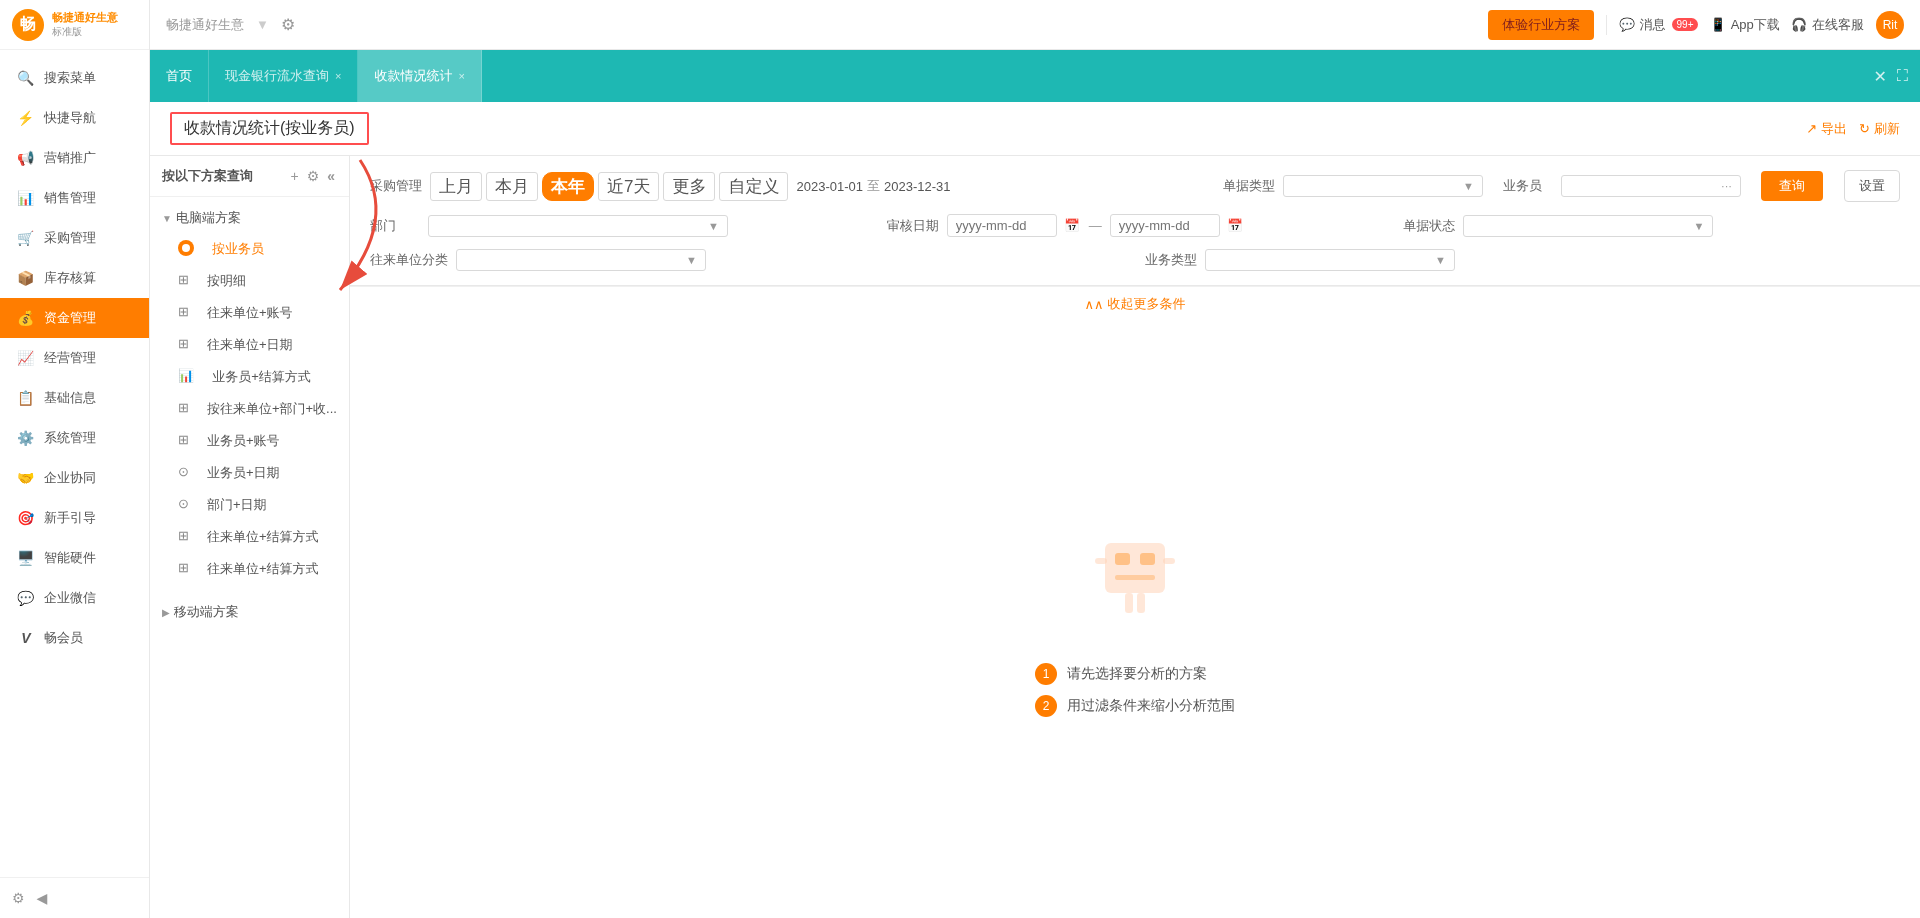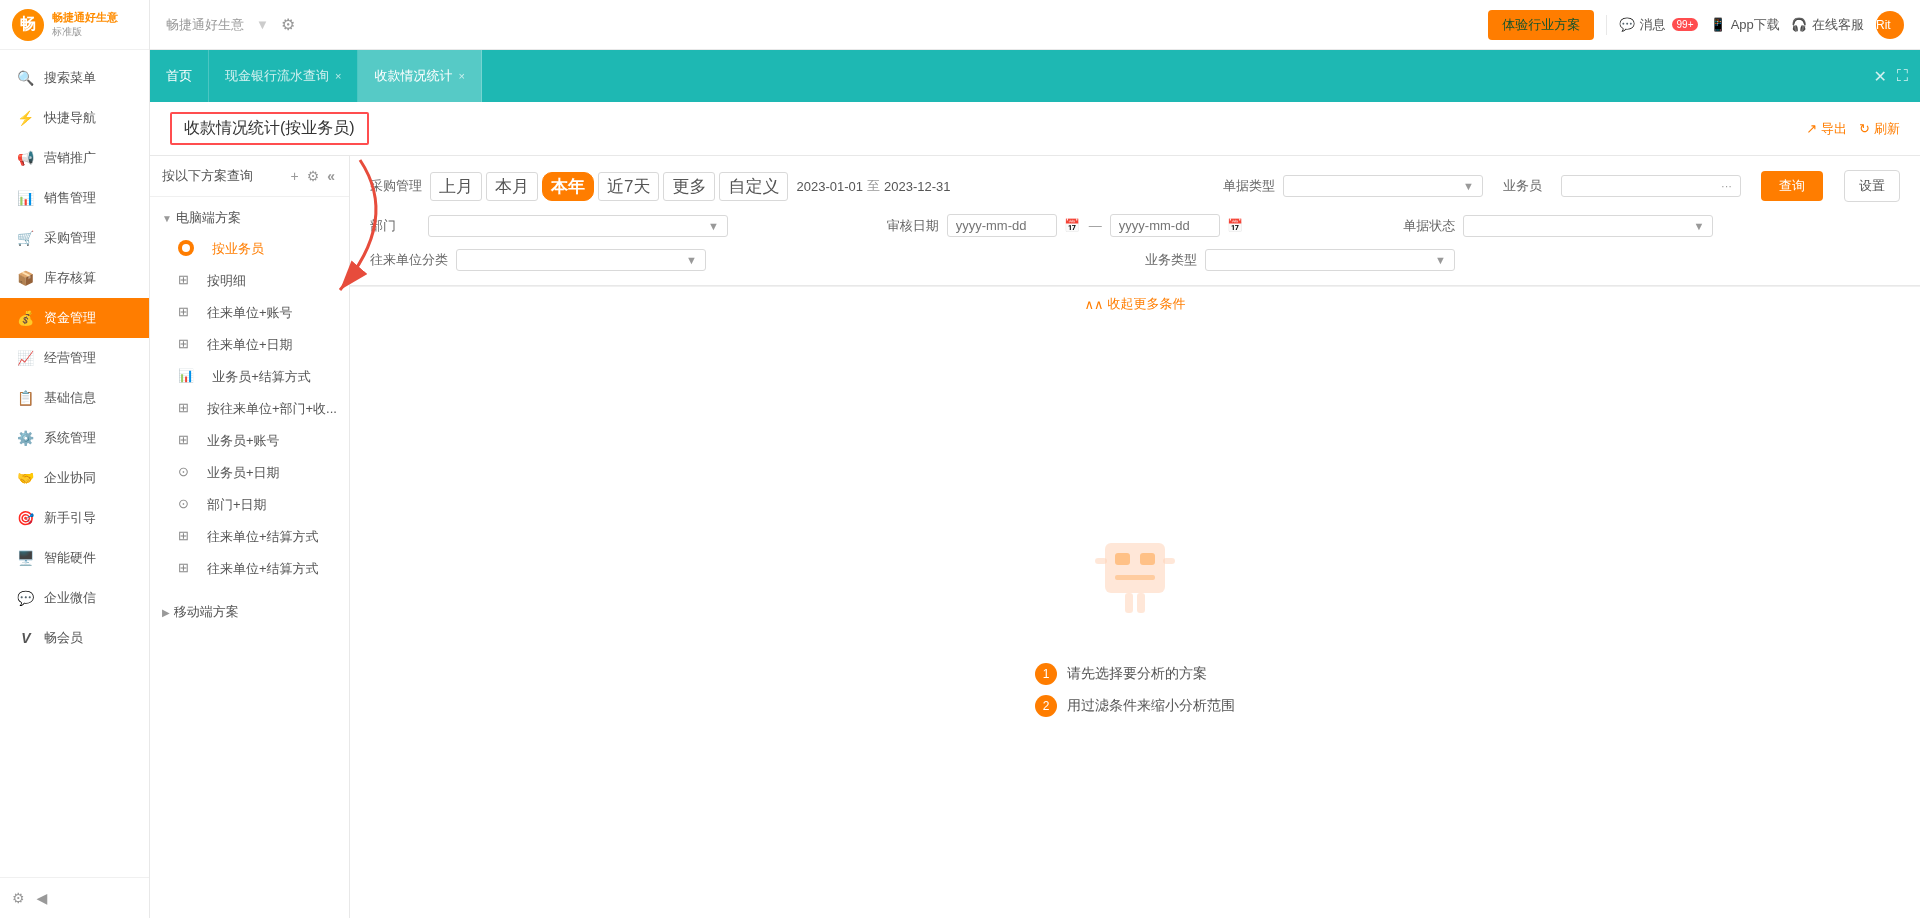--- a/index.html
+++ b/index.html
@@ -16,24 +16,24 @@
     .sidebar-item .item-label { font-size: 13px; }
     .sidebar-footer { padding: 12px; border-top: 1px solid #f0f0f0; display: flex; align-items: center; gap: 12px; }
     .sidebar-footer-icon { color: #999; cursor: pointer; font-size: 14px; }
 
     
     .main { flex: 1; display: flex; flex-direction: column; height: 100%; overflow: hidden; }
 
     
     .topbar { height: 50px; background: #fff; border-bottom: 1px solid #e8e8e8; display: flex; align-items: center; padding: 0 16px; gap: 12px; }
     .topbar-spacer { flex: 1; }
-    .topbar-btn { background: #ff7d00; color: #14532d; border: none; border-radius: 4px; padding: 6px 14px; cursor: pointer; font-size: 13px; }
+    .topbar-btn { background: #ff7d00; color: #7f1d1d; border: none; border-radius: 4px; padding: 6px 14px; cursor: pointer; font-size: 13px; }
     .topbar-action-item { display: flex; align-items: center; gap: 4px; color: #555; font-size: 13px; cursor: pointer; }
     .topbar-action-item .badge { background: #ff4d4f; color: white; border-radius: 10px; font-size: 10px; padding: 1px 5px; margin-left: 2px; }
-    .user-avatar { width: 28px; height: 28px; background: #ff7d00; border-radius: 50%; display: flex; align-items: center; justify-content: flex-start; color: white; font-size: 12px; }
+    .user-avatar { width: 28px; height: 28px; background: #ff7d00; border-radius: 50%; display: flex; align-items: center; justify-content: center; color: white; font-size: 12px; }
 
     
     .tabbar { height: 52px; background: #1eb8b3; display: flex; align-items: stretch; padding: 0; }
     .tab { display: flex; align-items: center; padding: 0 16px; cursor: pointer; color: rgba(255,255,255,0.8); font-size: 13px; border-right: 1px solid rgba(255,255,255,0.2); gap: 6px; }
     .tab.home { color: white; }
     .tab.active { background: rgba(255,255,255,0.2); color: white; }
     .tab-close { color: rgba(255,255,255,0.7); font-size: 11px; cursor: pointer; }
     .tabbar-spacer { flex: 1; }
     .tabbar-controls { display: flex; align-items: center; padding: 0 12px; gap: 10px; color: rgba(255,255,255,0.8); font-size: 16px; cursor: pointer; }
 
@@ -46,21 +46,21 @@
     .page-header-actions { margin-left: auto; display: flex; align-items: center; gap: 12px; }
     .export-btn { color: #ff7d00; cursor: pointer; display: flex; align-items: center; gap: 4px; font-size: 13px; }
     .refresh-btn { color: #ff7d00; cursor: pointer; display: flex; align-items: center; gap: 4px; font-size: 13px; }
 
     
     .body-area { flex: 1; display: flex; overflow: hidden; }
 
     
     .left-panel { width: 200px; background: #fff; border-right: 1px solid #e8e8e8; overflow-y: auto; }
     .panel-header { display: flex; align-items: center; padding: 10px 12px; border-bottom: 1px solid #f0f0f0; gap: 4px; color: #555; font-size: 13px; }
-    .panel-header-text { flex: 1; }
+    .panel-header-text { flex: 1; font-weight: bold; }
     .panel-icon-btn { color: #999; cursor: pointer; font-size: 14px; padding: 2px; }
     .panel-icon-btn.collapse { font-weight: bold; }
     .scheme-group { padding: 6px 0; }
     .scheme-group-header { display: flex; align-items: center; padding: 6px 12px; cursor: pointer; gap: 4px; color: #555; font-size: 13px; }
     .scheme-group-arrow { font-size: 10px; color: #999; }
     .scheme-item { display: flex; padding: 7px 12px 7px 28px; cursor: pointer; color: #555; font-size: 13px; gap: 18px; }
     .scheme-item.active { color: #ff7d00; }
     .scheme-item-icon { width: 16px; height: 16px; border-radius: 50%; background: #ff7d00; display: flex; align-items: center; justify-content: center; color: white; font-size: 10px; }
 
     

